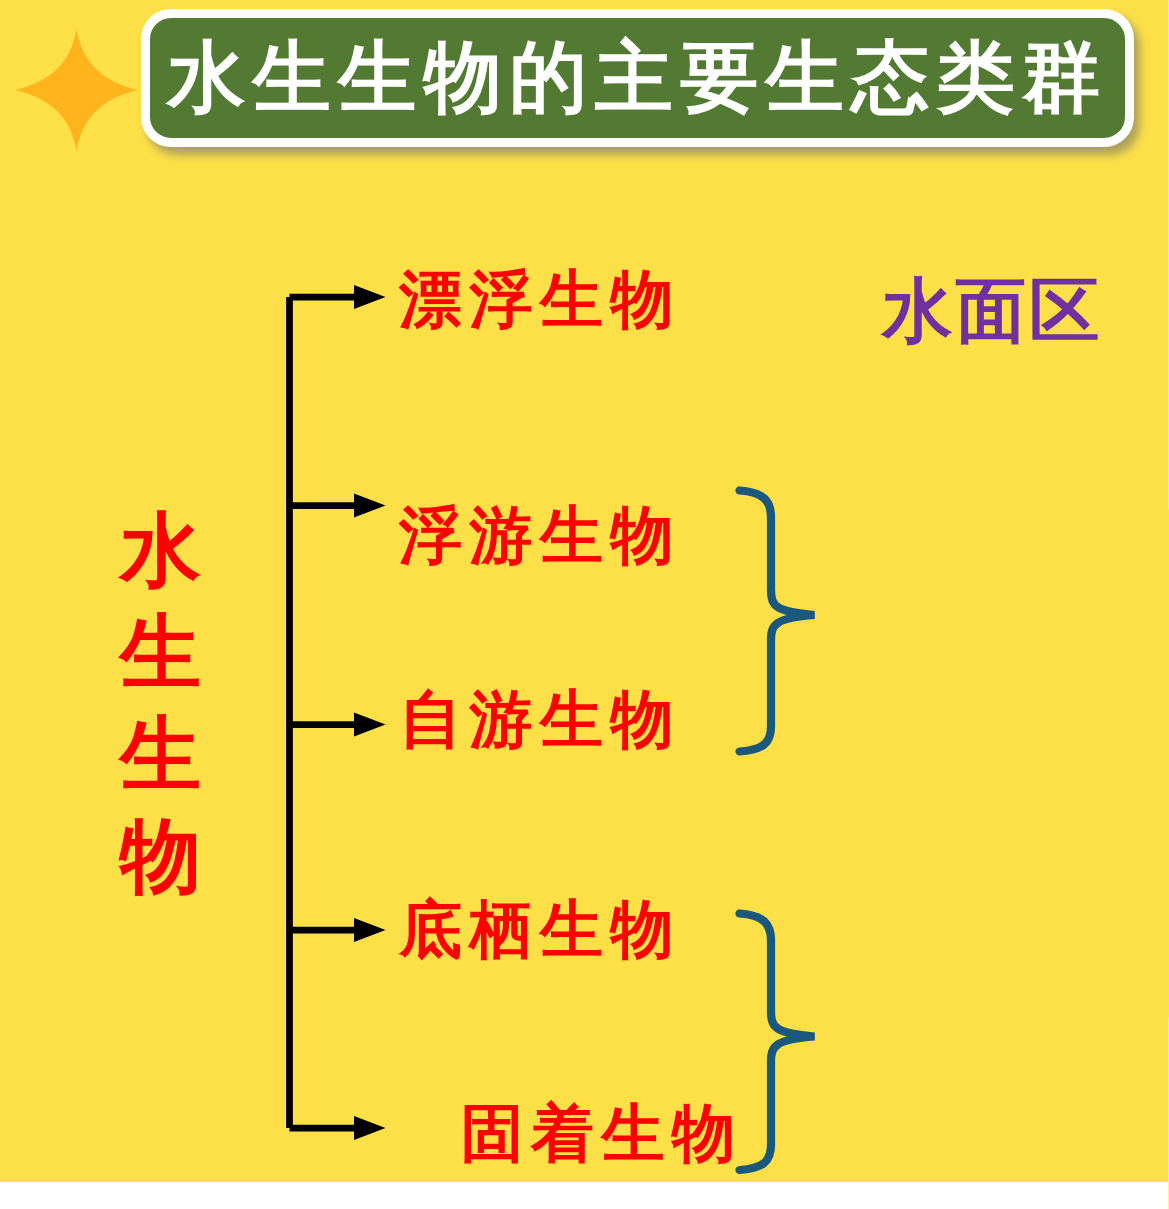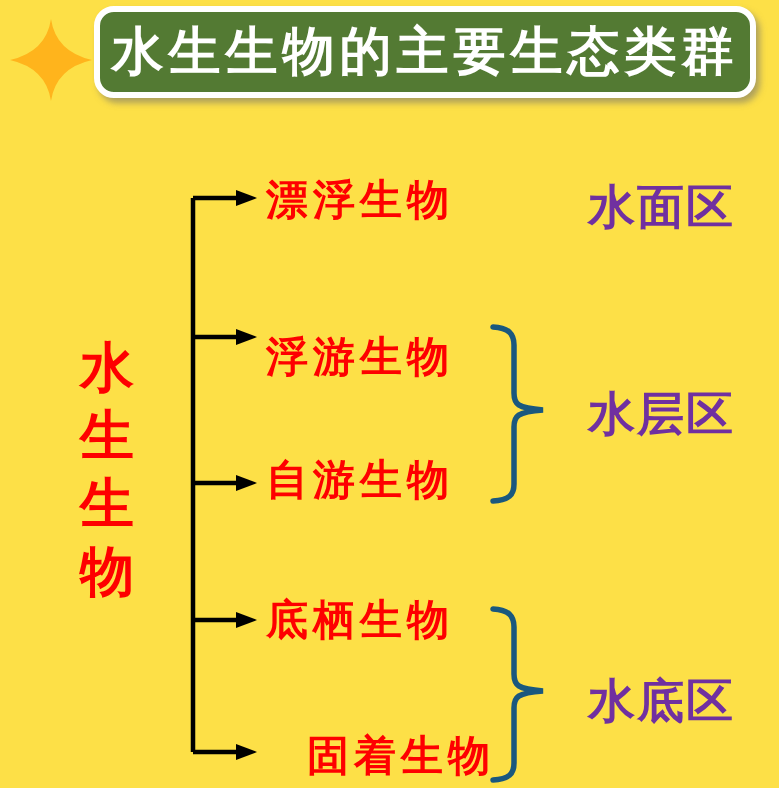--- a/index.html
+++ b/index.html
@@ -125,16 +125,14 @@
     <span>物</span>
   </div>
 
   <div class="branch branch-0">漂浮生物</div>
   <div class="branch branch-1">浮游生物</div>
   <div class="branch branch-2">自游生物</div>
   <div class="branch branch-3">底栖生物</div>
   <div class="branch branch-4">固着生物</div>
 
   <div class="zone zone-0">水面区</div>
-  <div class="zone zone-1">水层区</div>
-  <div class="zone zone-2">水底区</div>
 
 </div>
 
 </body></html>

